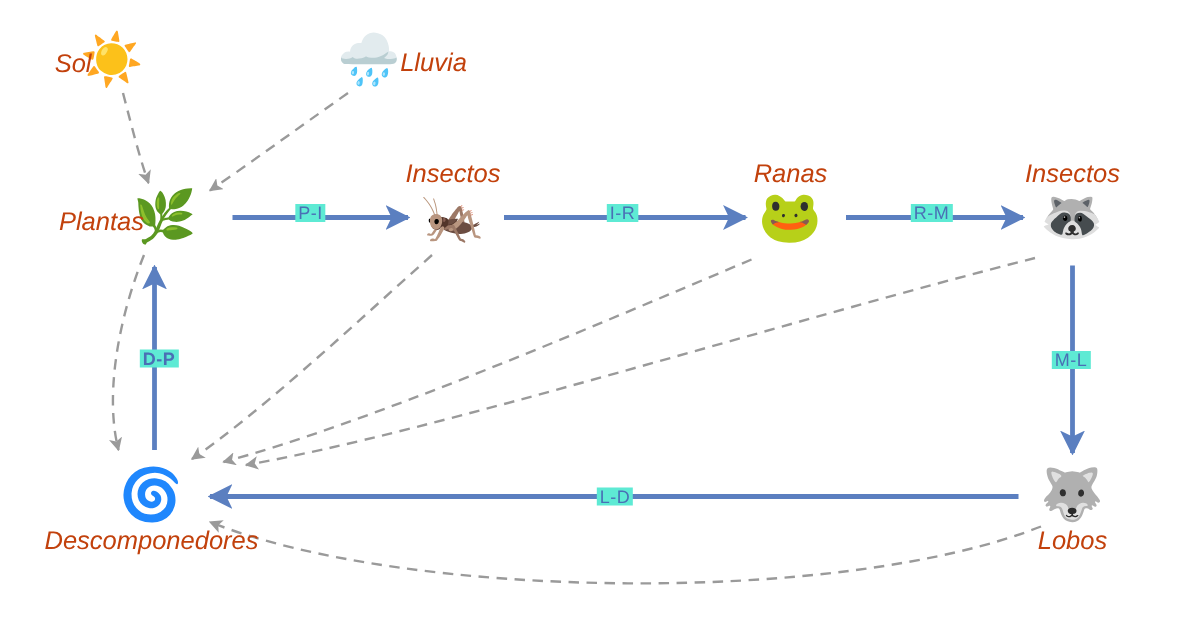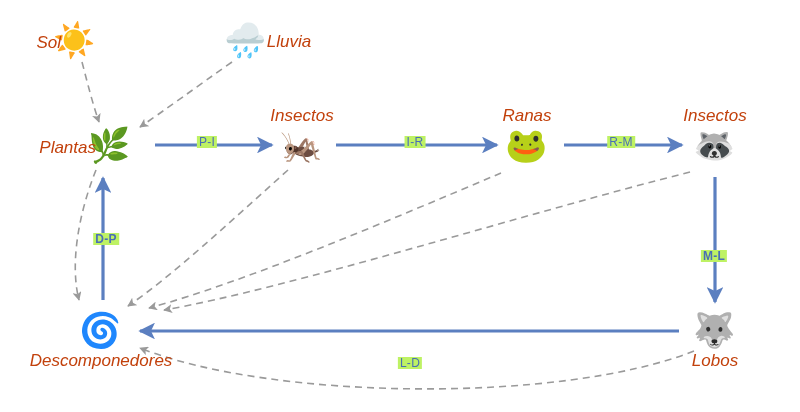--- a/index.html
+++ b/index.html
@@ -66,21 +66,21 @@
   .lbl-center-over {
     left: 0;
     top: -7px;
     transform: translateX(-50%);
     margin-left: 43px;
   }
   .edge-label {
     position: absolute;
     font-size: 12px;
     color: #4a6fb5;
-    background: #bef264;
+    background: #5eead4;
     padding: 0 2px;
     white-space: nowrap;
     line-height: 1;
     transform: translate(-50%, -50%);
     letter-spacing: 0.3px;
   }
 </style>
 </head>
 <body>
 
@@ -119,22 +119,22 @@
     <path d="M 501 173 C 390 220, 245 282, 149 308" fill="none" stroke="#9a9a9a" stroke-width="1.6" stroke-dasharray="7 5" marker-end="url(#arrow-dashed)"></path>
 
     <path d="M 690 172 C 520 215, 290 288, 164 310" fill="none" stroke="#9a9a9a" stroke-width="1.6" stroke-dasharray="7 5" marker-end="url(#arrow-dashed)"></path>
 
     <path d="M 694 351 C 560 404, 270 400, 140 348" fill="none" stroke="#9a9a9a" stroke-width="1.6" stroke-dasharray="7 5" marker-end="url(#arrow-dashed)"></path>
   </svg>
 
   <div class="edge-label" style="left:207px; top:142px;">P-I</div>
   <div class="edge-label" style="left:415px; top:142px;">I-R</div>
   <div class="edge-label" style="left:621px; top:142px;">R-M</div>
-  <div class="edge-label" style="left:714px; top:256px;font-weight:bold;">M-L</div>
-  <div class="edge-label" style="left:410px; top:331px;margin-top:32px;">L-D</div>
+  <div class="edge-label" style="left:714px; top:240px;">M-L</div>
+  <div class="edge-label" style="left:410px; top:331px;">L-D</div>
   <div class="edge-label" style="left:106px; top:239px;font-weight:bold;">D-P</div>
 
   <div class="node" style="left:75px; top:40px;">
     <div class="node-icon">☀️</div>
     <div class="node-label lbl-left">Sol</div>
   </div>
 
   <div class="node" style="left:246px; top:40px;">
     <div class="node-icon">🌧️</div>
     <div class="node-label lbl-center-over">Lluvia</div>

